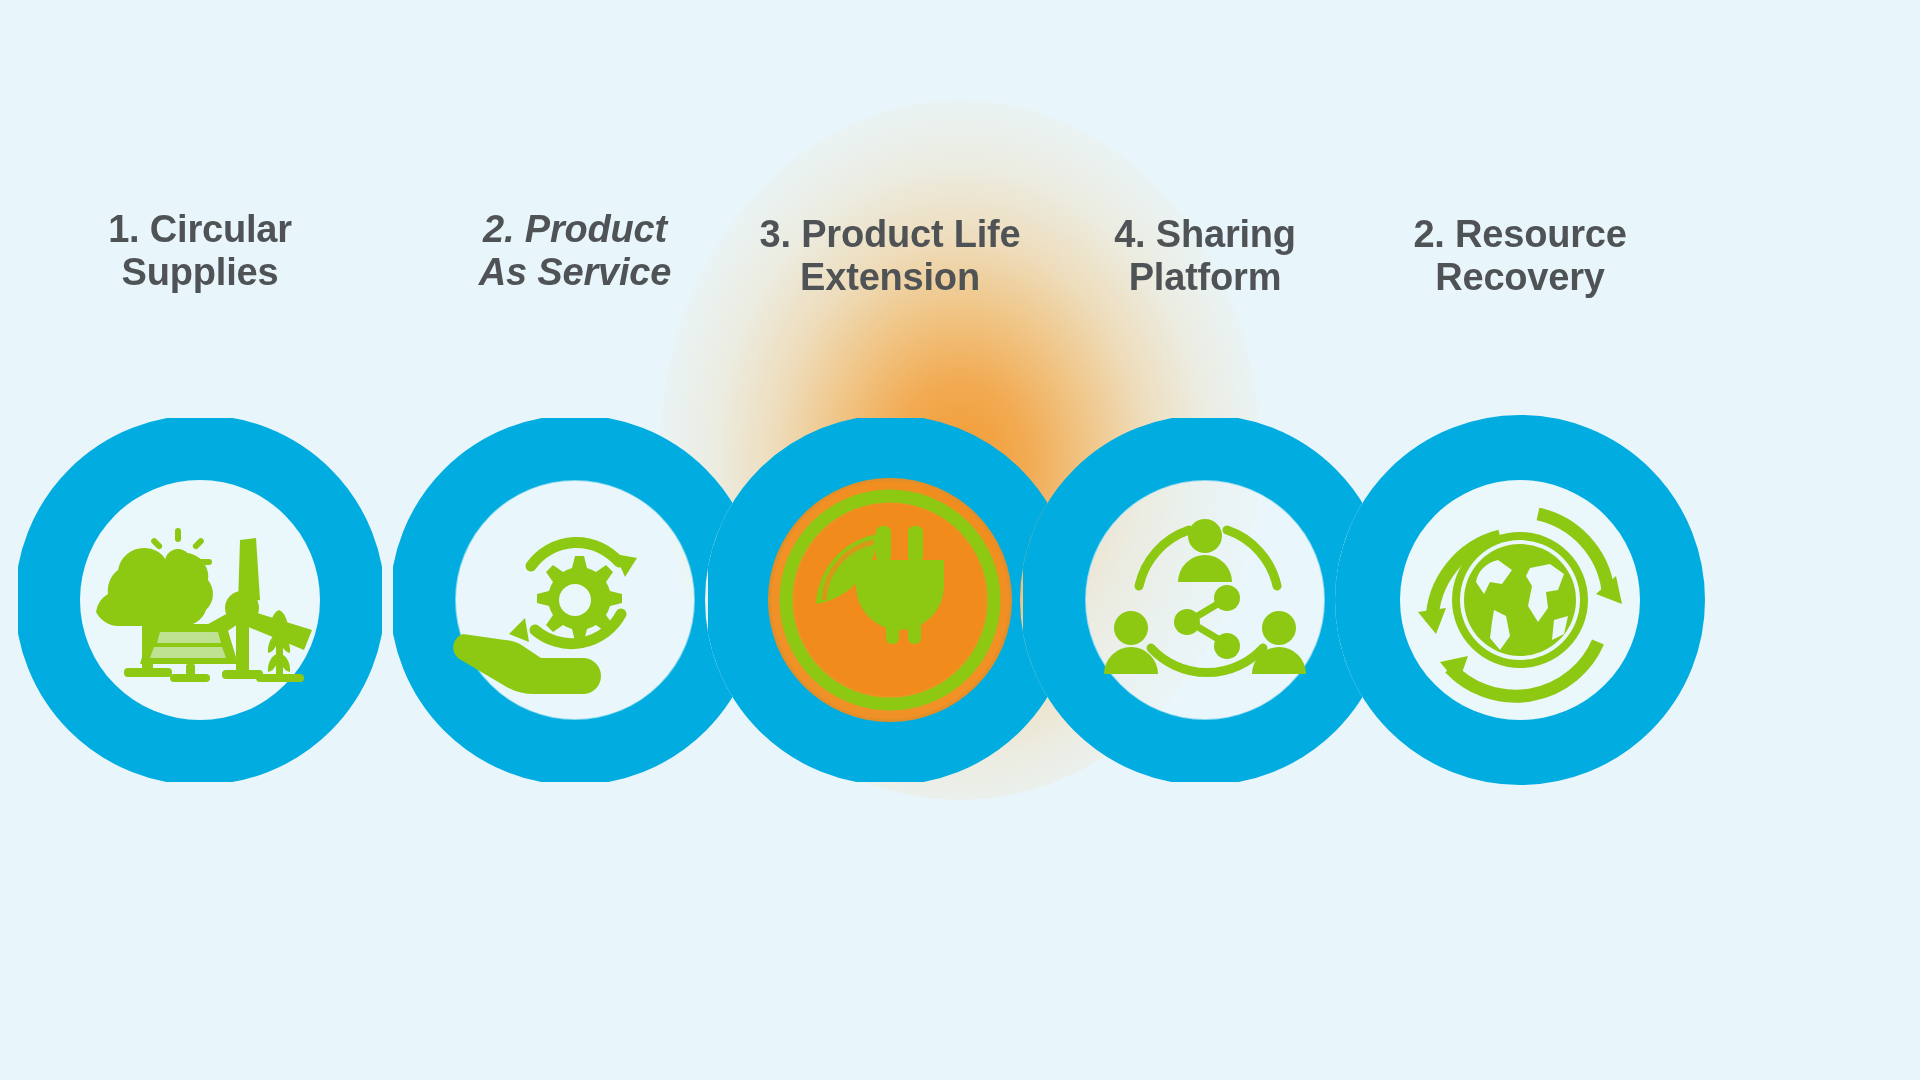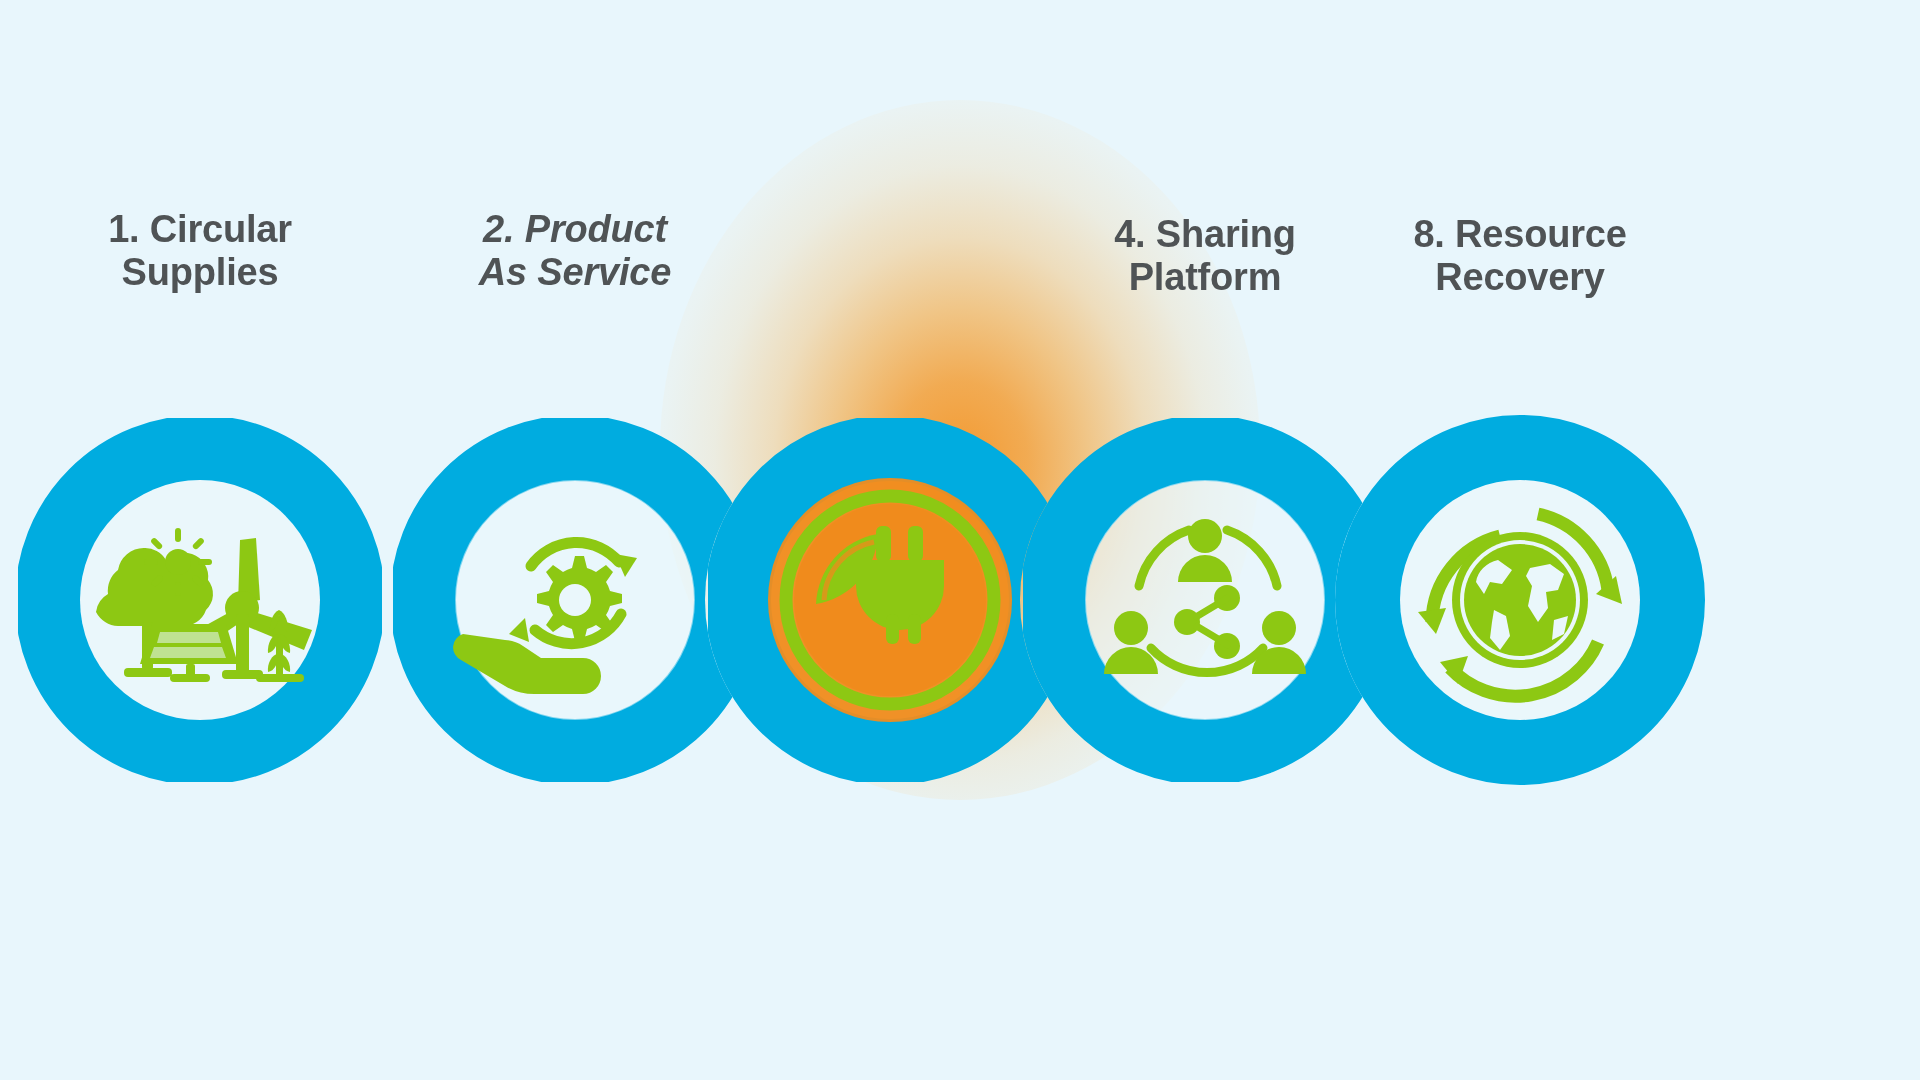--- a/index.html
+++ b/index.html
@@ -262,22 +262,26 @@
   </svg>
 
   <div class="node" style="left:-10px; top:208px;">
     <div class="label">1. Circular
 Supplies</div>
   </div>
   <div class="node" style="left:365px; top:208px;font-style:italic;">
     <div class="label">2. Product
 As Service</div>
   </div>
+  <div class="node" style="left:680px; top:213px;">
+    <div class="label">3. Product Life
+Extension</div>
+  </div>
   <div class="node" style="left:995px; top:213px;">
     <div class="label">4. Sharing
 Platform</div>
   </div>
   <div class="node" style="left:1310px; top:213px;">
-    <div class="label">8. Resource
+    <div class="label">2. Resource
 Recovery</div>
   </div>
 
 </div>
 
 </body></html>

